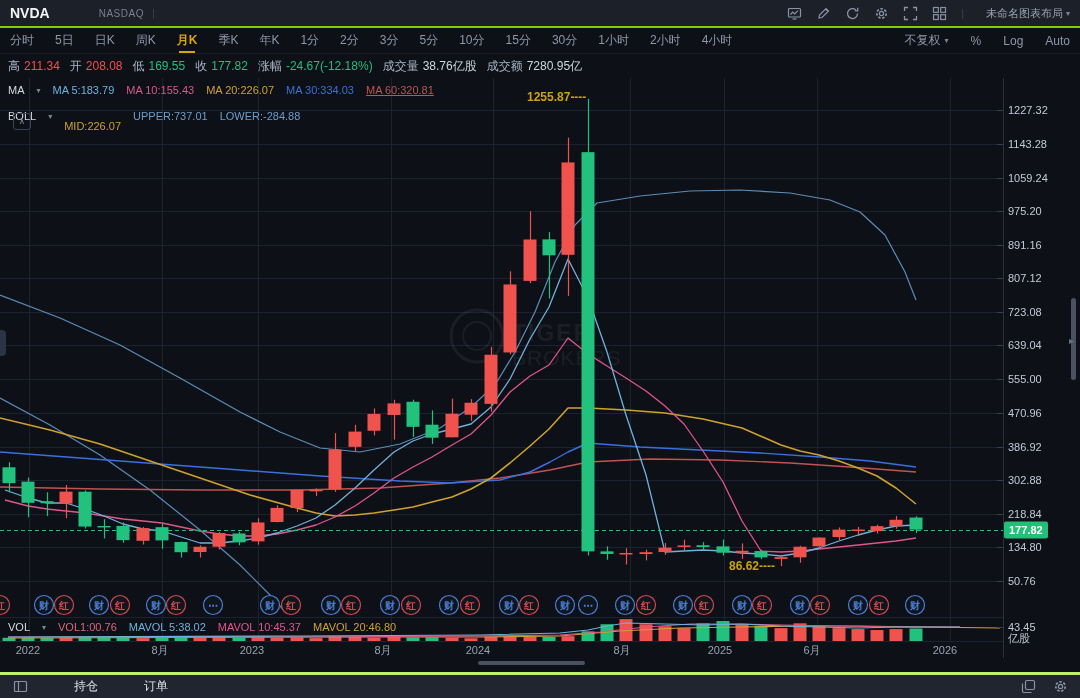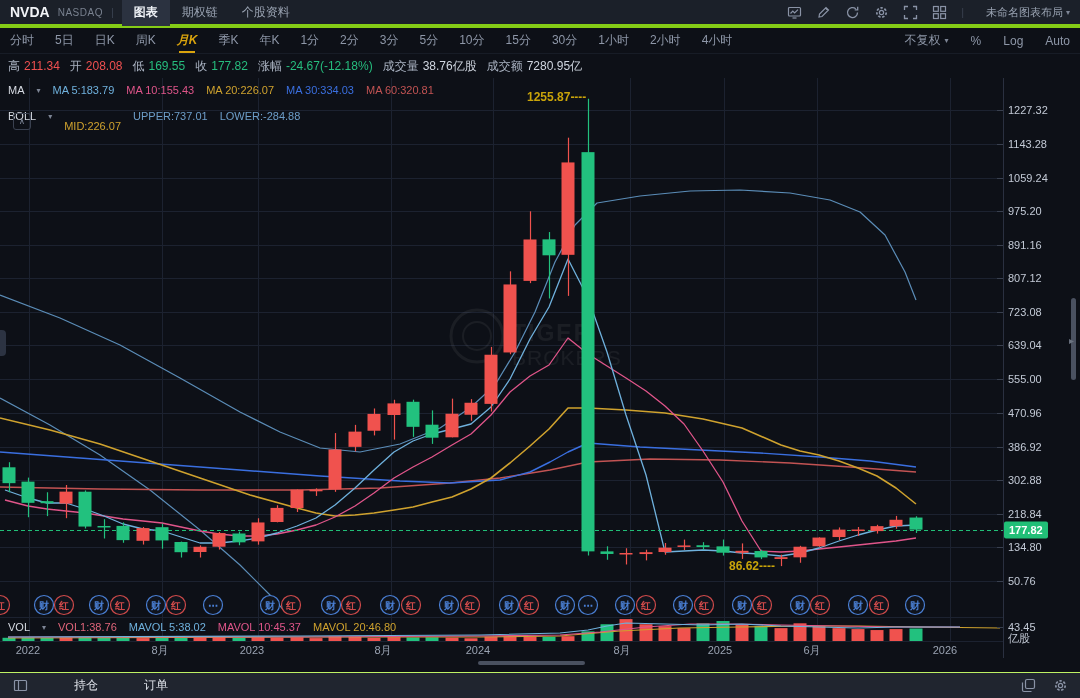--- a/index.html
+++ b/index.html
@@ -1,75 +1,70 @@
 <!DOCTYPE html>
 <html><head>
 <meta charset="utf-8">
 <style>
   html,body{margin:0;padding:0;background:#05070b;}
   *{box-sizing:border-box;font-family:"Liberation Sans","DejaVu Sans",sans-serif;}
   .app{position:relative;width:1080px;height:698px;background:#0d1017;overflow:hidden;}
   
   .navbar{position:absolute;top:0;left:0;width:1080px;height:28px;background:#1b2029;
-    border-bottom:4px solid #84cc16;display:flex;align-items:center;z-index:5;padding:0 10px;}
+    border-bottom:2px solid #84cc16;display:flex;align-items:center;z-index:5;padding:0 10px;}
   .sym{color:#f2f4f8;font-size:14px;font-weight:bold;margin-right:8px;}
-  .exch{color:#79818f;font-size:10px;margin-right:8px;letter-spacing:.5px;}
+  .exch{color:#79818f;font-size:10px;margin-right:8px;letter-spacing:.5px;margin-left:41px;}
   .vsep{color:#3a4150;font-size:11px;margin-right:8px;}
   .nav-tab{color:#9aa3b2;font-size:12px;padding:5px 12px;height:28px;display:flex;align-items:center;cursor:pointer;}
   .nav-tab.active{background:#2b3240;color:#eef1f6;font-weight:bold;}
   .nav-right{margin-left:auto;display:flex;align-items:center;gap:14px;color:#8a93a6;}
   .nav-icon{width:15px;height:15px;display:inline-flex;align-items:center;justify-content:center;cursor:pointer;}
   .nav-icon svg{display:block;}
   .layout-name{color:#9aa3b2;font-size:11px;cursor:pointer;display:flex;align-items:center;gap:3px;}
   .caret{font-size:8px;color:#7d8595;}
   
   .tfbar{position:absolute;top:28px;left:0;width:1080px;height:26px;background:#0d1017;
     border-bottom:1px solid #171c26;display:flex;align-items:center;z-index:5;padding:0 10px;}
   .tf-item{color:#8e97a8;font-size:12px;margin-right:21px;cursor:pointer;position:relative;
     height:26px;display:flex;align-items:center;}
-  .tf-item.active{color:#d9a30d;font-weight:bold;font-style:italic;}
+  .tf-item.active{color:#d9a30d;font-weight:bold;}
   .tf-item.active::after{content:"";position:absolute;left:2px;right:2px;bottom:1px;height:2px;background:#d9a30d;}
   .tf-right{margin-left:auto;display:flex;align-items:center;gap:22px;}
   .tf-right .tf-item{margin-right:0;align-items:center;}
   
   .statsrow{position:absolute;top:58px;left:8px;z-index:4;display:flex;gap:10px;font-size:12px;white-space:nowrap;}
   .stat .lbl{color:#aab3c2;margin-right:4px;}
   .legend{position:absolute;left:8px;z-index:4;display:flex;gap:12px;font-size:11px;white-space:nowrap;align-items:center;}
   .legend .ttl{color:#d6dae2;}
   .legend .caret{cursor:pointer;}
   .collapse-btn{position:absolute;top:113px;left:13px;width:18px;height:17px;border:1px solid #3a4150;
     border-radius:3px;color:#8a93a6;font-size:8px;display:flex;align-items:center;justify-content:center;z-index:4;cursor:pointer;}
   
   svg.chart{position:absolute;top:0;left:0;z-index:1;}
   
   .vscroll{position:absolute;left:1071px;top:298px;width:5px;height:82px;background:#4a5160;border-radius:3px;z-index:4;cursor:pointer;}
   .hscroll{position:absolute;left:478px;top:661px;width:107px;height:4px;background:#4a5160;border-radius:2px;z-index:4;cursor:pointer;}
   .left-handle{position:absolute;left:0;top:330px;width:6px;height:26px;background:#2c3342;border-radius:0 4px 4px 0;z-index:4;cursor:pointer;}
   .right-arrow{position:absolute;left:1069px;top:335px;color:#6b7380;font-size:10px;z-index:4;cursor:pointer;}
   
   .bottombar{position:absolute;top:672px;left:0;width:1080px;height:26px;background:#20252f;
-    border-top:1px solid #bef264;display:flex;align-items:center;z-index:6;padding:0 12px;}
+    border-top:3px solid #bef264;display:flex;align-items:center;z-index:6;padding:0 12px;}
   .bb-icon{width:16px;height:14px;display:inline-flex;align-items:center;justify-content:center;color:#8a93a6;cursor:pointer;}
   .bb-tab{color:#dfe3ea;font-size:12px;margin-left:46px;cursor:pointer;}
   .bb-right{margin-left:auto;display:flex;gap:16px;align-items:center;color:#8a93a6;}
 </style>
 </head>
 <body>
 
 <div class="app">
 
   <header class="navbar">
     <span class="sym">NVDA</span>
     <span class="exch">NASDAQ</span>
     <span class="vsep">|</span>
-    <nav id="navTabs" style="display:flex;">
-        <div class="nav-tab active">图表</div>
-        <div class="nav-tab">期权链</div>
-        <div class="nav-tab">个股资料</div>
-      </nav>
     <div class="nav-right">
       <span id="navIcons" style="display:flex;gap:14px;">
           <span class="nav-icon">
             <svg width="15" height="15" viewBox="0 0 15 15" fill="none" stroke="#8a93a6" stroke-width="1.2">
               <rect x="1.5" y="2.5" width="12" height="8.5" rx="1"></rect>
               <path d="M3.5 8.5l2.3-2.3 1.8 1.8 3.4-3.4"></path>
               <path d="M5.5 13h4"></path>
             </svg>
           </span>
           <span class="nav-icon">
@@ -149,36 +144,36 @@
       <span class="stat"><span class="lbl">成交额</span><span style="color: rgb(208, 214, 224);">7280.95亿</span></span>
     </div>
 
   <div class="legend" id="maLegend" style="top:84px;">
       <span class="ttl">MA</span>
       <span class="caret">▾</span>
       <span style="color: rgb(111, 177, 221);">MA 5:183.79</span>
       <span style="color: rgb(224, 85, 138);">MA 10:155.43</span>
       <span style="color: rgb(207, 162, 46);">MA 20:226.07</span>
       <span style="color: rgb(58, 111, 224);">MA 30:334.03</span>
-      <span style="color: rgb(194, 83, 83);">MA 60:320.81</span>
+      <span style="color: rgb(194, 83, 83); text-decoration: underline;">MA 60:320.81</span>
     </div>
   <div class="legend" id="bollLegend" style="top:100px;">
       <span class="ttl">BOLL</span>
       <span class="caret">▾</span>
       <span style="color: rgb(207, 162, 46); margin-top: 20px;">MID:226.07</span>
       <span style="color: rgb(109, 158, 201);">UPPER:737.01</span>
       <span style="color: rgb(109, 158, 201);">LOWER:-284.88</span>
     </div>
   <div class="collapse-btn">
     <span>∧</span>
   </div>
   <div class="legend" id="volLegend" style="top:621px;">
       <span class="ttl">VOL</span>
       <span class="caret">▾</span>
-      <span style="color: rgb(224, 101, 122);">VOL1:38.76</span>
+      <span style="color: rgb(224, 101, 122);">VOL1:00.76</span>
       <span style="color: rgb(111, 177, 221);">MAVOL 5:38.02</span>
       <span style="color: rgb(224, 85, 138);">MAVOL 10:45.37</span>
       <span style="color: rgb(207, 162, 46);">MAVOL 20:46.80</span>
     </div>
 
   <svg class="chart" id="chartSvg" width="1080" height="672" viewBox="0 0 1080 672">
       <defs>
         <clipPath id="mainClip">
           <rect x="0" y="96" width="1003" height="516"></rect>
         </clipPath>

